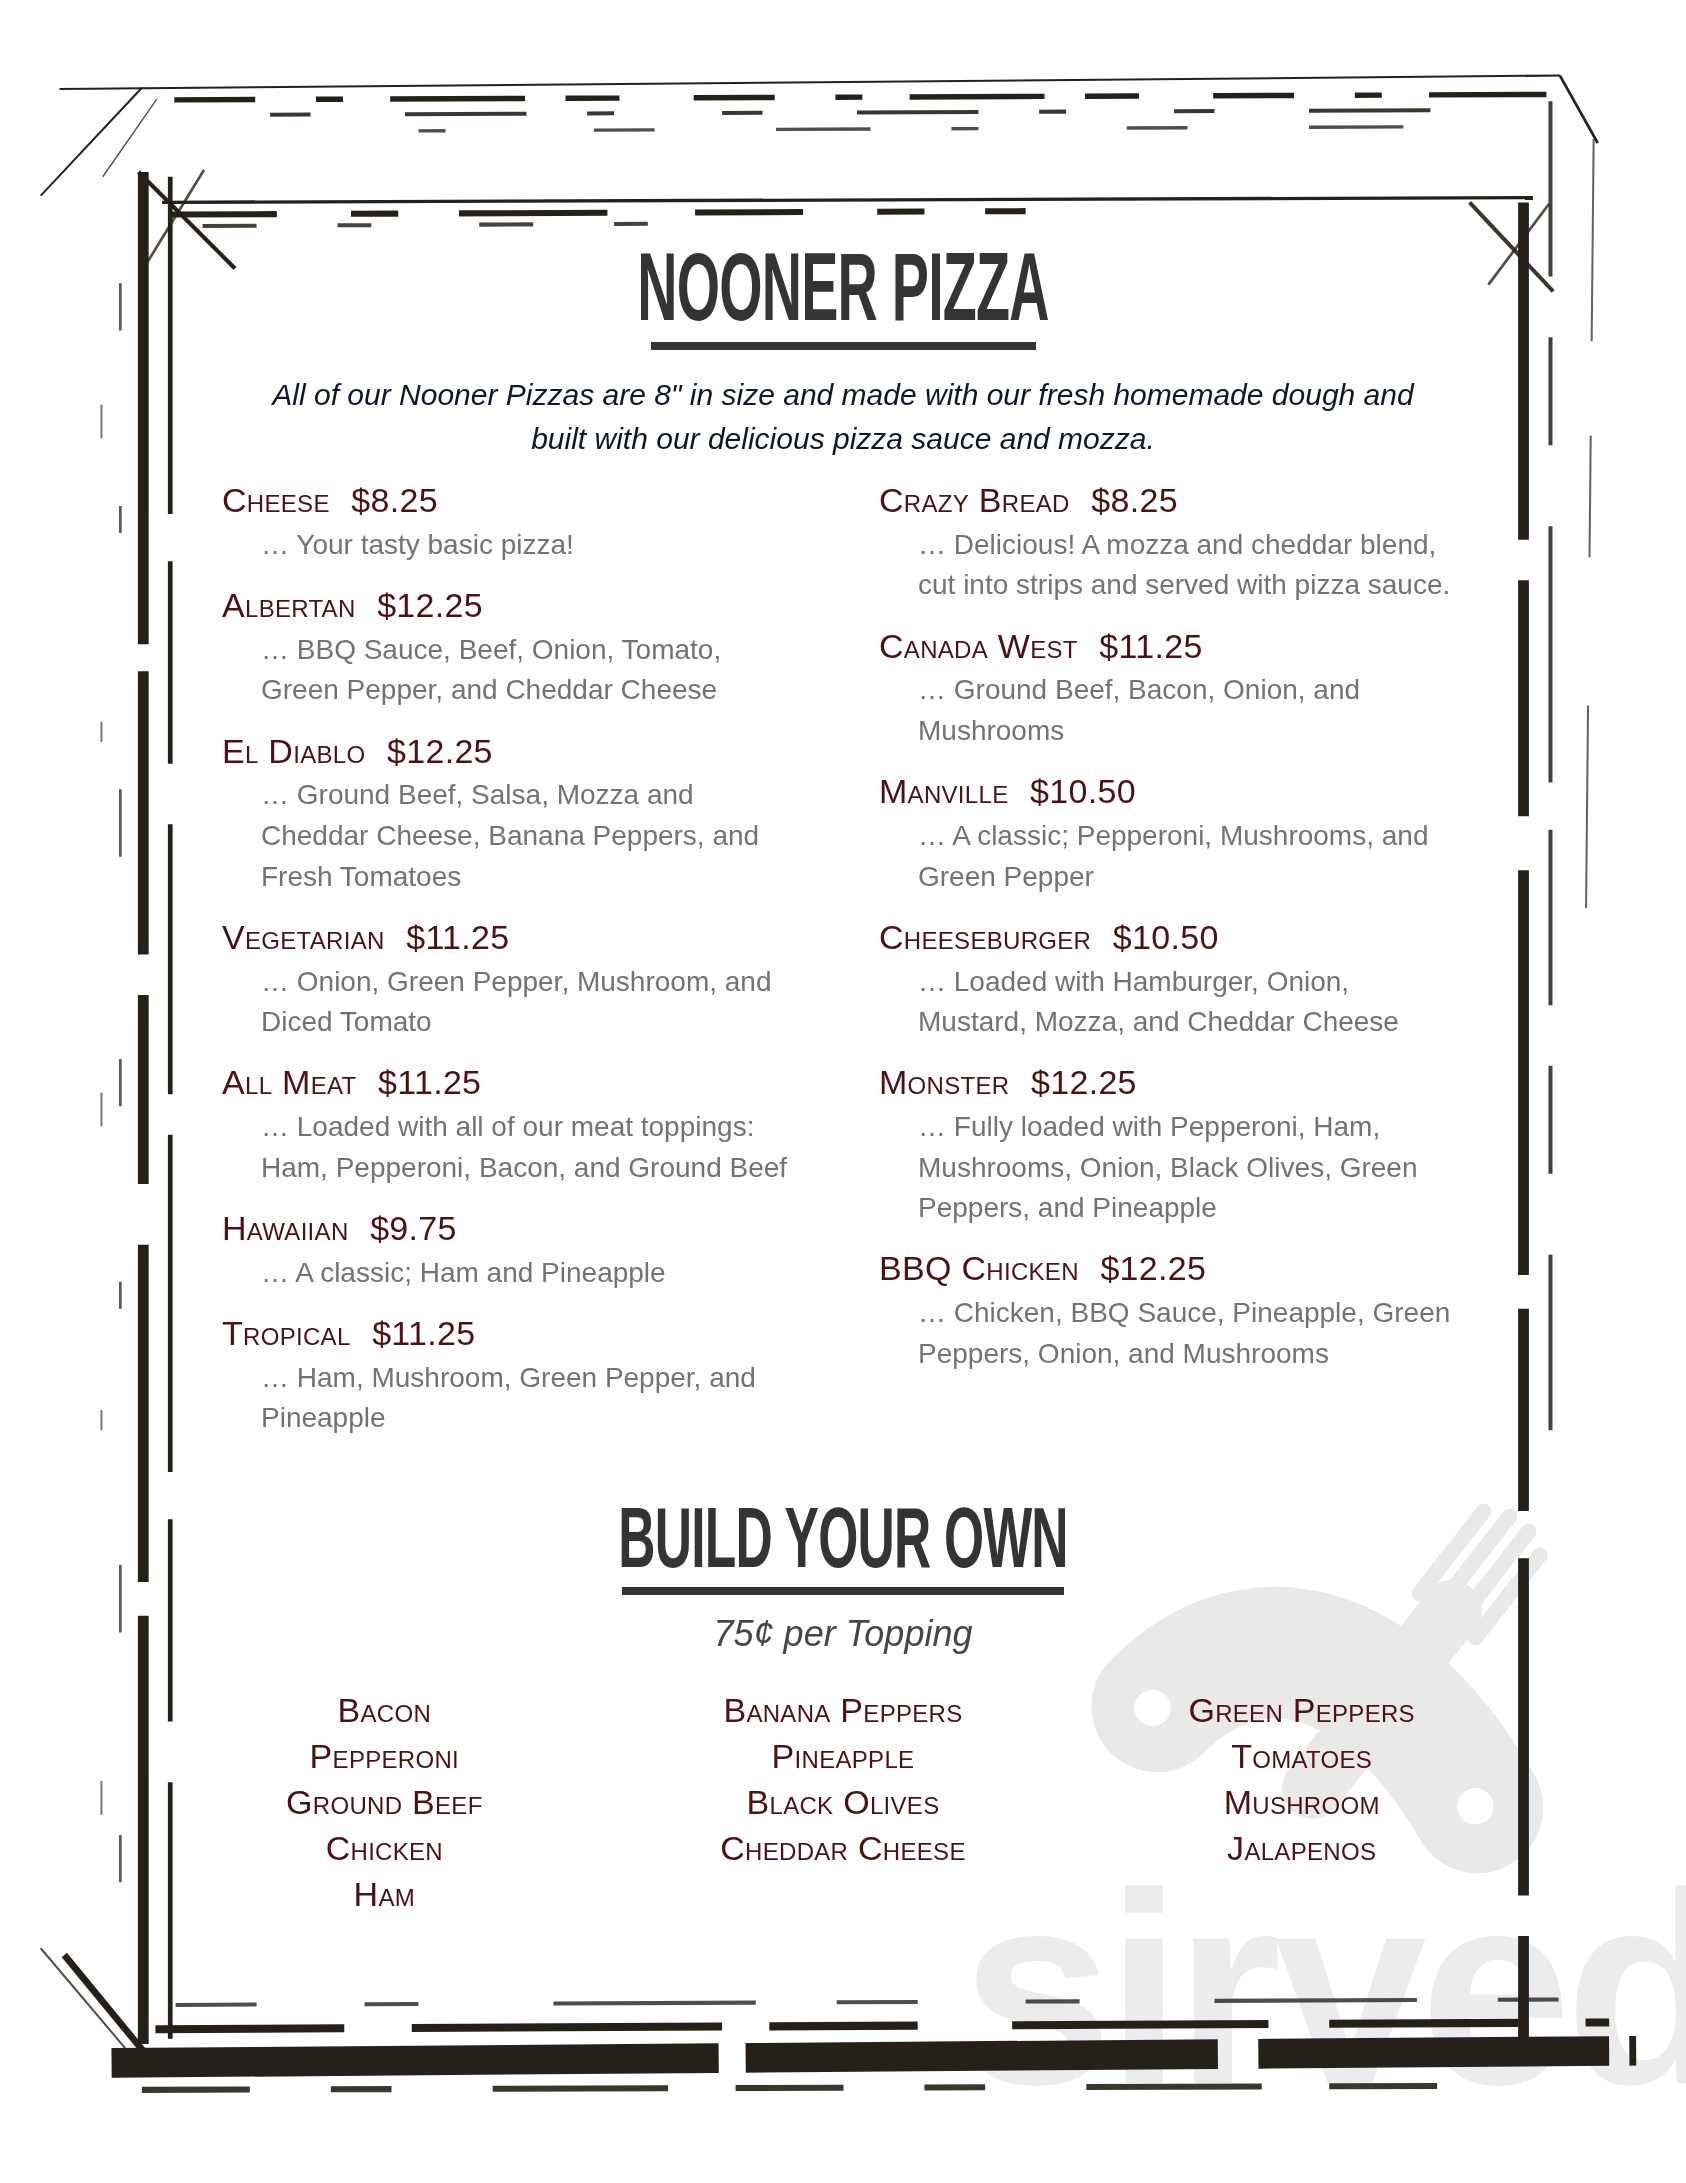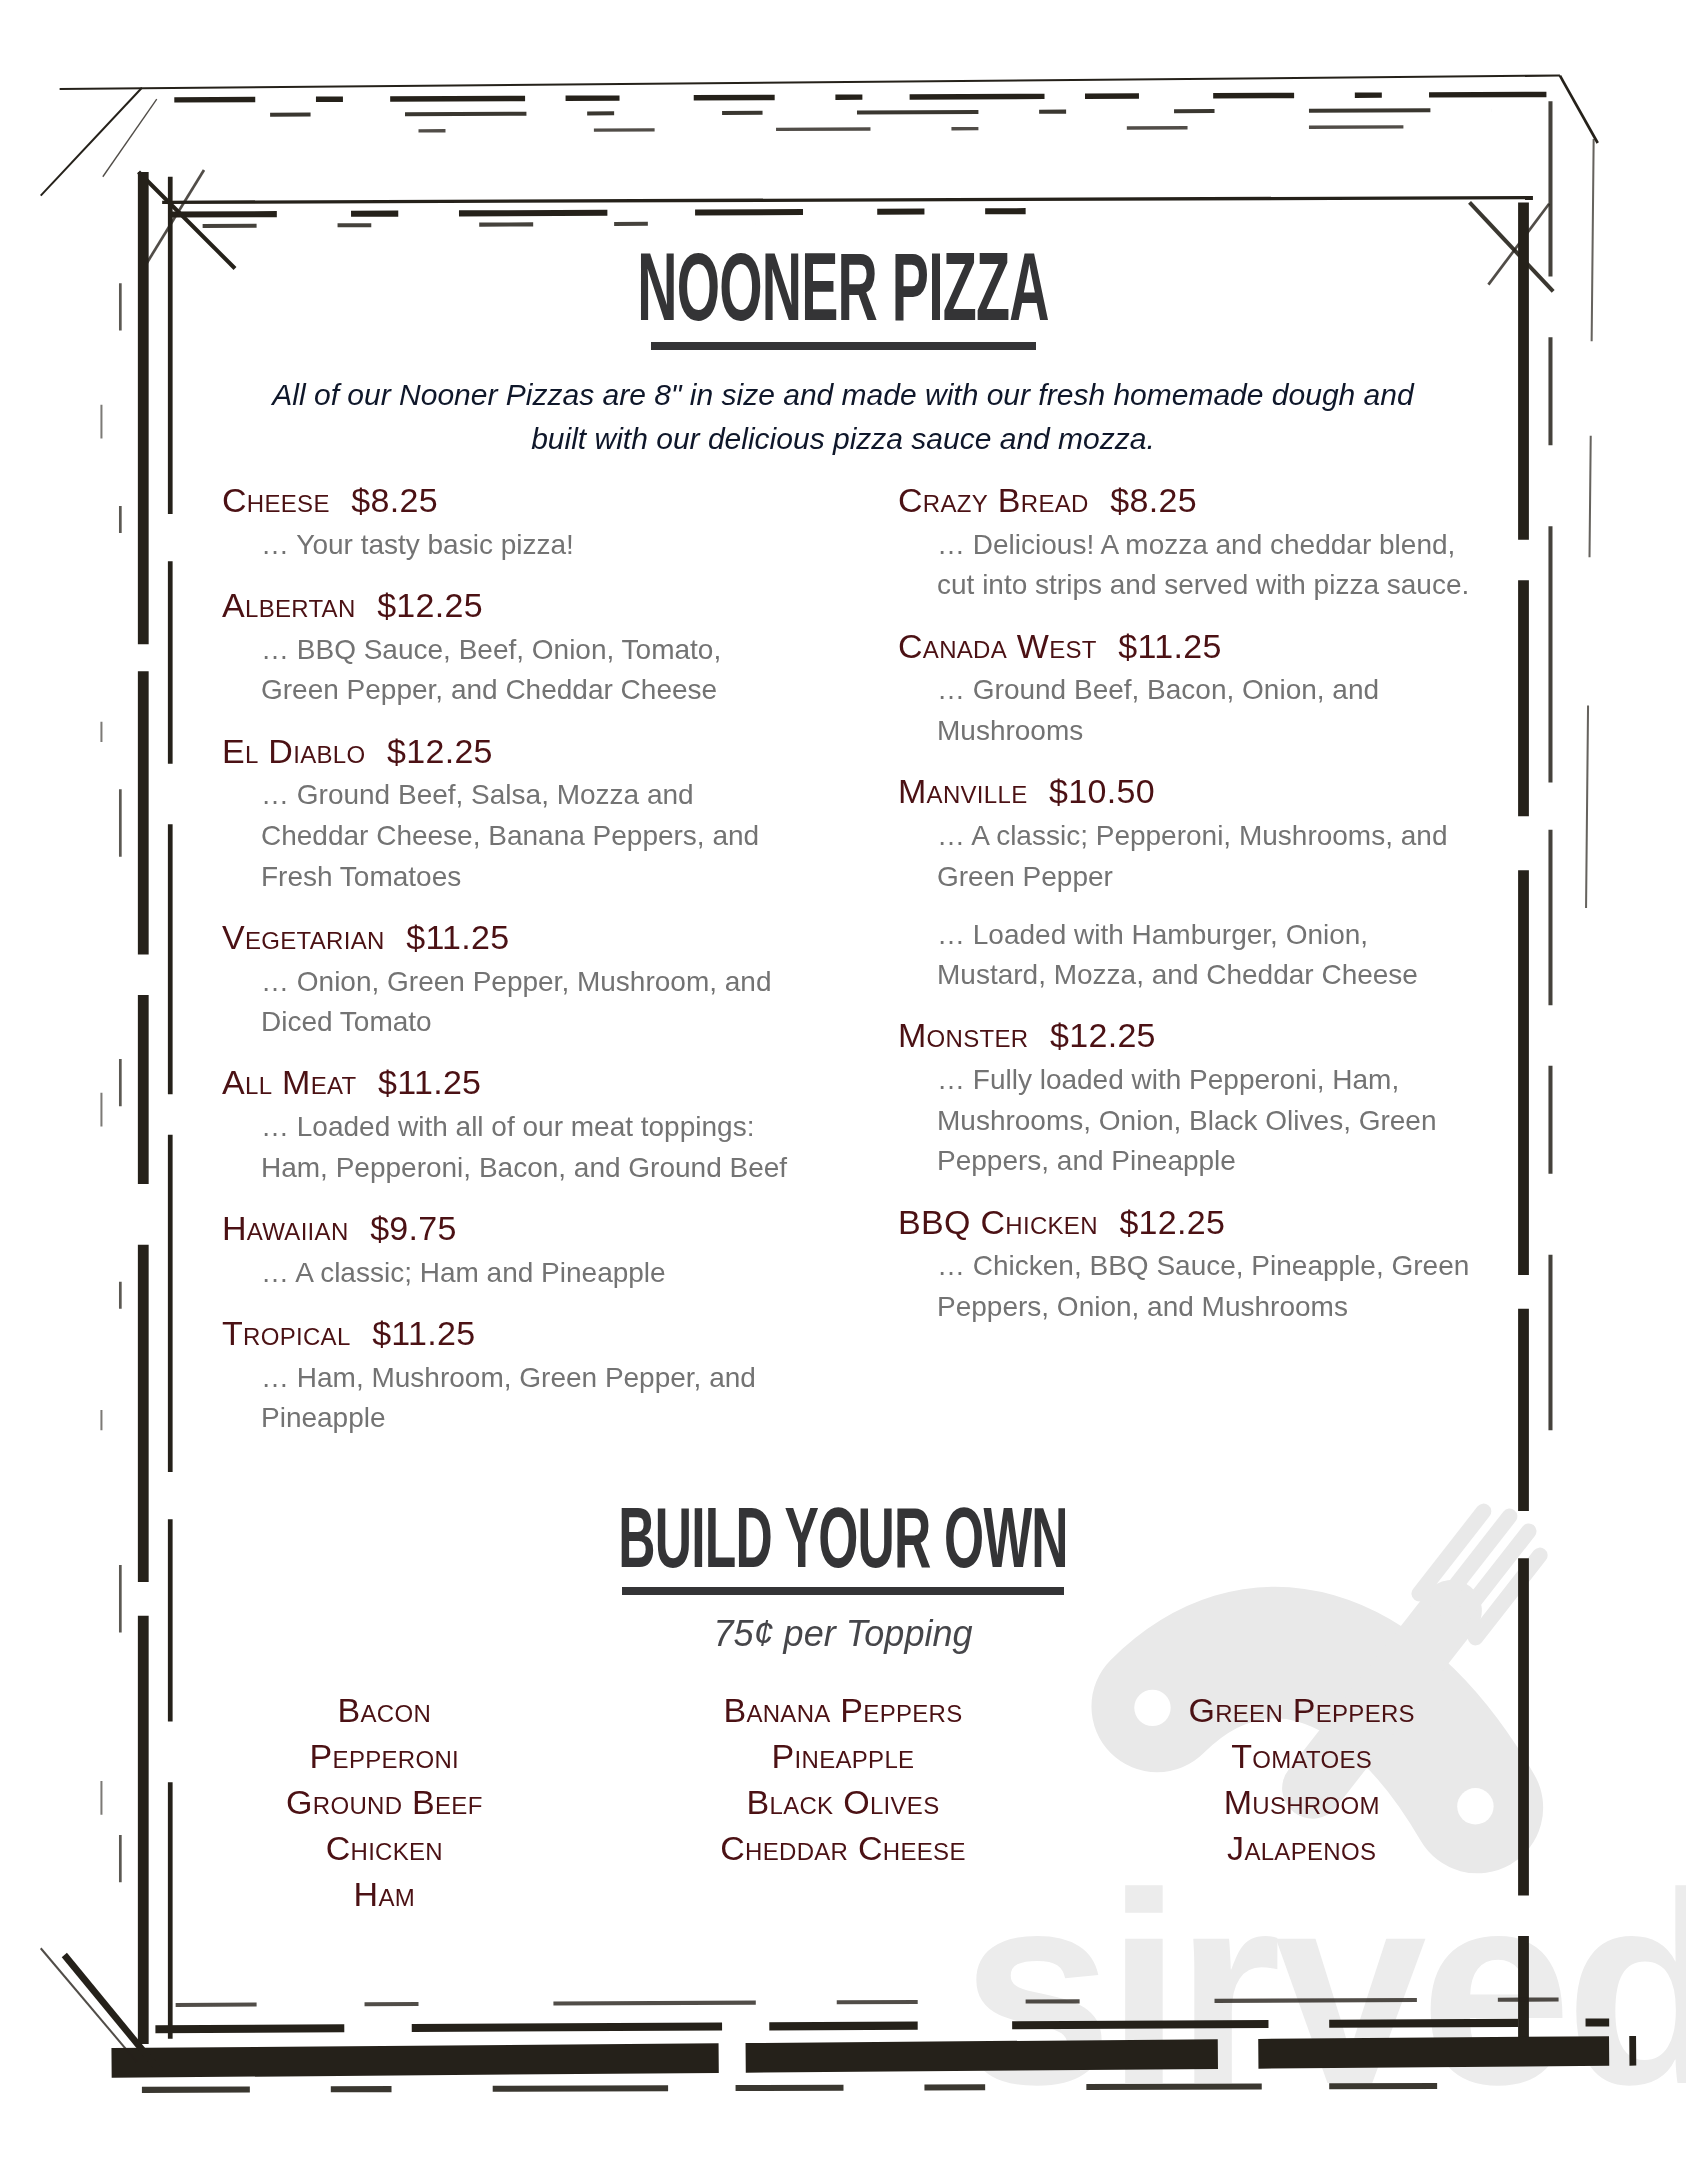--- a/index.html
+++ b/index.html
@@ -25,21 +25,21 @@
     white-space:nowrap;
   }
   .rule{background:#343436; height:8.8px; margin:6.7px auto 0 auto;}
   .title-rule{width:385px;}
   .byo-rule{width:442px; height:8px;}
   .subtitle{
     margin:23px auto 0 auto; max-width:1167px; text-align:center;
     font-style:italic; font-size:30px; color:#0f172a; line-height:1.45;
   }
   .menu-grid{
-    display:grid; grid-template-columns:627px 1fr; column-gap:49px;
+    display:grid; grid-template-columns:627px 1fr; column-gap:30px;
     padding:17.5px 0 0 67px;
   }
   .item{margin-bottom:17.5px;}
   .item-head{font-size:34px; line-height:1.3; color:#4b1114; font-variant:small-caps; letter-spacing:0.3px;}
   .iprice{margin-left:21.6px;}
   .idesc{
     font-size:28px; line-height:1.45; color:#737373;
     max-width:533px; margin:2.7px 0 0 39px;
   }
   .byo-title{
@@ -168,20 +168,21 @@
         </div>
         <div class="item">
           <div class="item-head"><span>Canada West</span><span class="iprice">$11.25</span></div>
           <div class="idesc">… Ground Beef, Bacon, Onion, and Mushrooms</div>
         </div>
         <div class="item">
           <div class="item-head"><span>Manville</span><span class="iprice">$10.50</span></div>
           <div class="idesc">… A classic; Pepperoni, Mushrooms, and Green Pepper</div>
         </div>
         <div class="item">
+          <div class="item-head"><span>Cheeseburger</span><span class="iprice">$10.50</span></div>
           <div class="idesc">… Loaded with Hamburger, Onion, Mustard, Mozza, and Cheddar Cheese</div>
         </div>
         <div class="item">
           <div class="item-head"><span>Monster</span><span class="iprice">$12.25</span></div>
           <div class="idesc">… Fully loaded with Pepperoni, Ham, Mushrooms, Onion, Black Olives, Green Peppers, and Pineapple</div>
         </div>
         <div class="item">
           <div class="item-head"><span>BBQ Chicken</span><span class="iprice">$12.25</span></div>
           <div class="idesc">… Chicken, BBQ Sauce, Pineapple, Green Peppers, Onion, and Mushrooms</div>
         </div>

